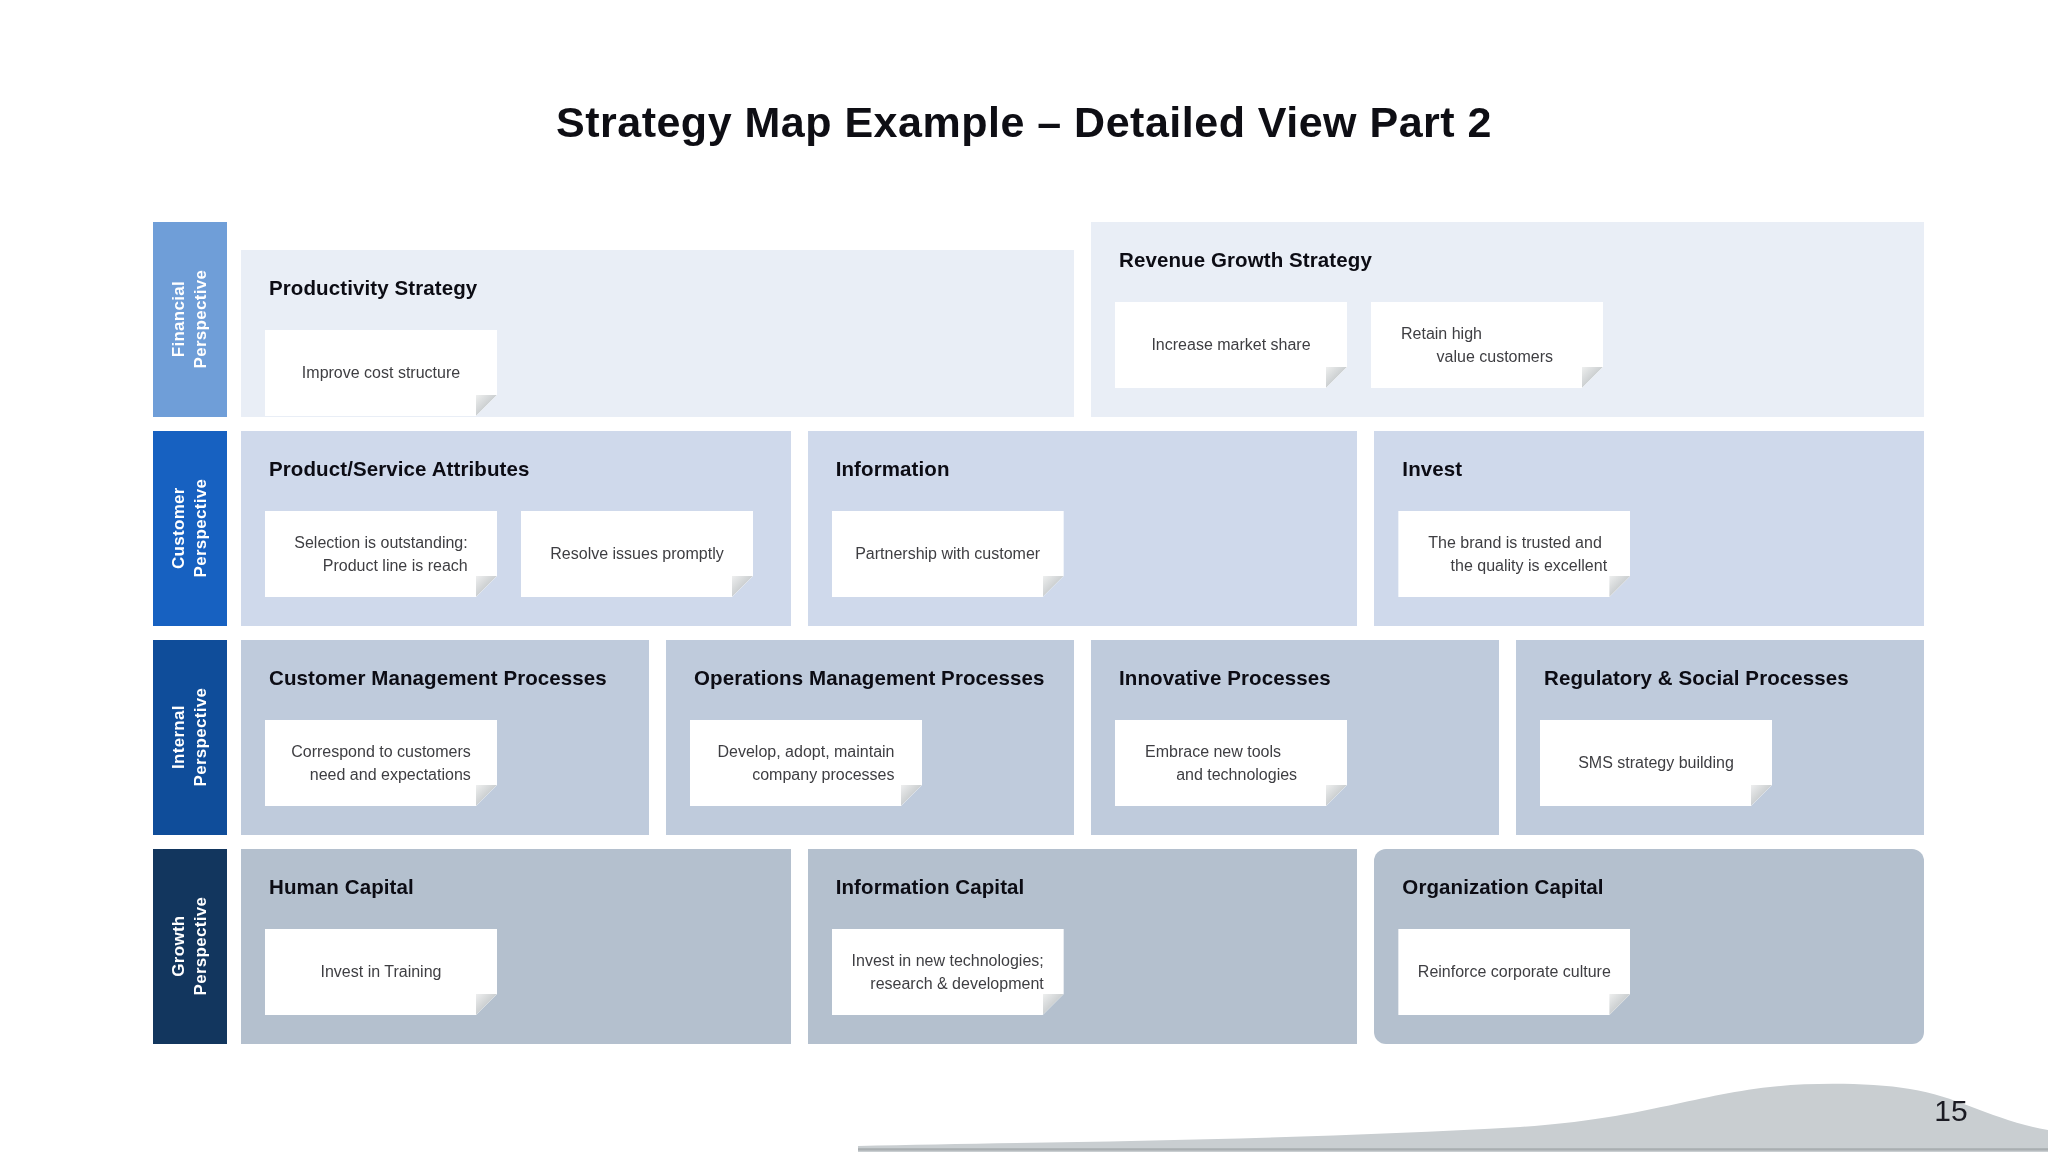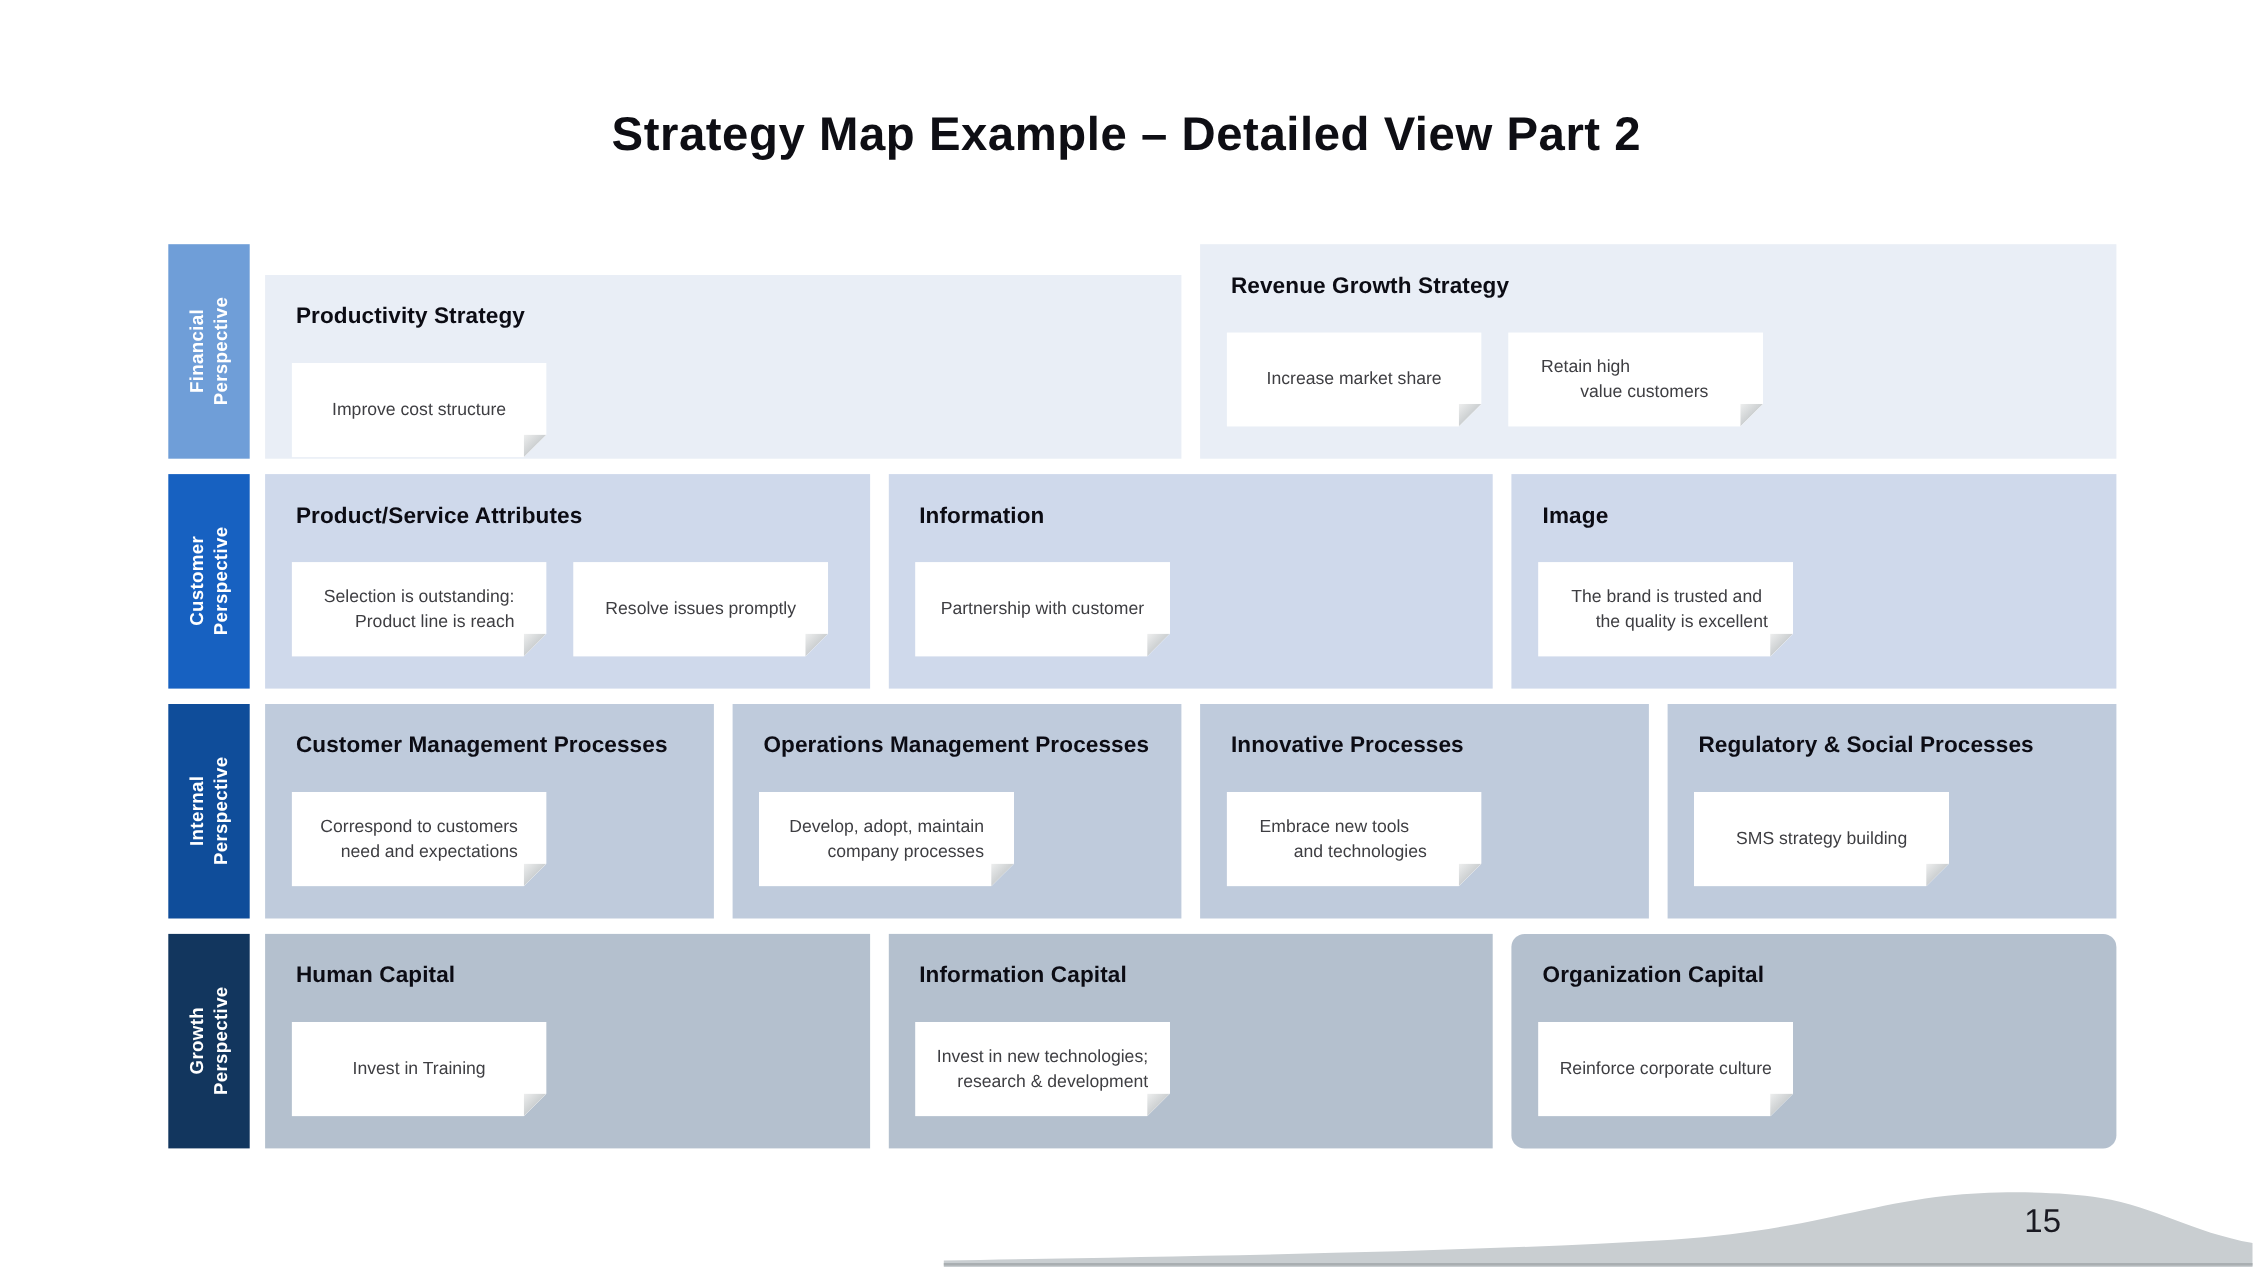--- a/index.html
+++ b/index.html
@@ -95,21 +95,21 @@
     position: absolute;
     right: 0; bottom: 0;
     width: 21px; height: 21px;
     clip-path: polygon(0 0, 100% 0, 0 100%);
     background: linear-gradient(135deg, #eeefef 0%, #c5c9cb 60%, #aab0b2 100%);
   }
 
   .footer-wave { position: absolute; left: 0; top: 1080px; width: 2048px; height: 72px; }
   .page-number {
     position: absolute;
-    left: 1822px; top: 1094px;
+    left: 1916px; top: 1094px;
     width: 70px;
     text-align: center;
     font-size: 30px;
     color: #1a1a22;
   }
 </style>
 </head>
 <body>
 
 <div class="slide-title">Strategy Map Example – Detailed View Part 2</div>
@@ -151,21 +151,21 @@
             <div class="card">Resolve issues promptly<div class="fold"></div></div>
           </div>
         </div>
         <div class="panel" style="background: rgb(207, 217, 235);">
           <div class="panel-title">Information</div>
           <div class="cards">
             <div class="card">Partnership with customer<div class="fold"></div></div>
           </div>
         </div>
         <div class="panel" style="background: rgb(207, 217, 235);">
-          <div class="panel-title">Image</div>
+          <div class="panel-title">Invest</div>
           <div class="cards">
             <div class="card align-left">The brand is trusted and
      the quality is excellent<div class="fold"></div></div>
           </div>
         </div>
       </div>
     </div>
     <div class="row" style="top: 418px;">
       <div class="sidebar" style="background: rgb(15, 77, 154);">
         <div class="label">Internal

